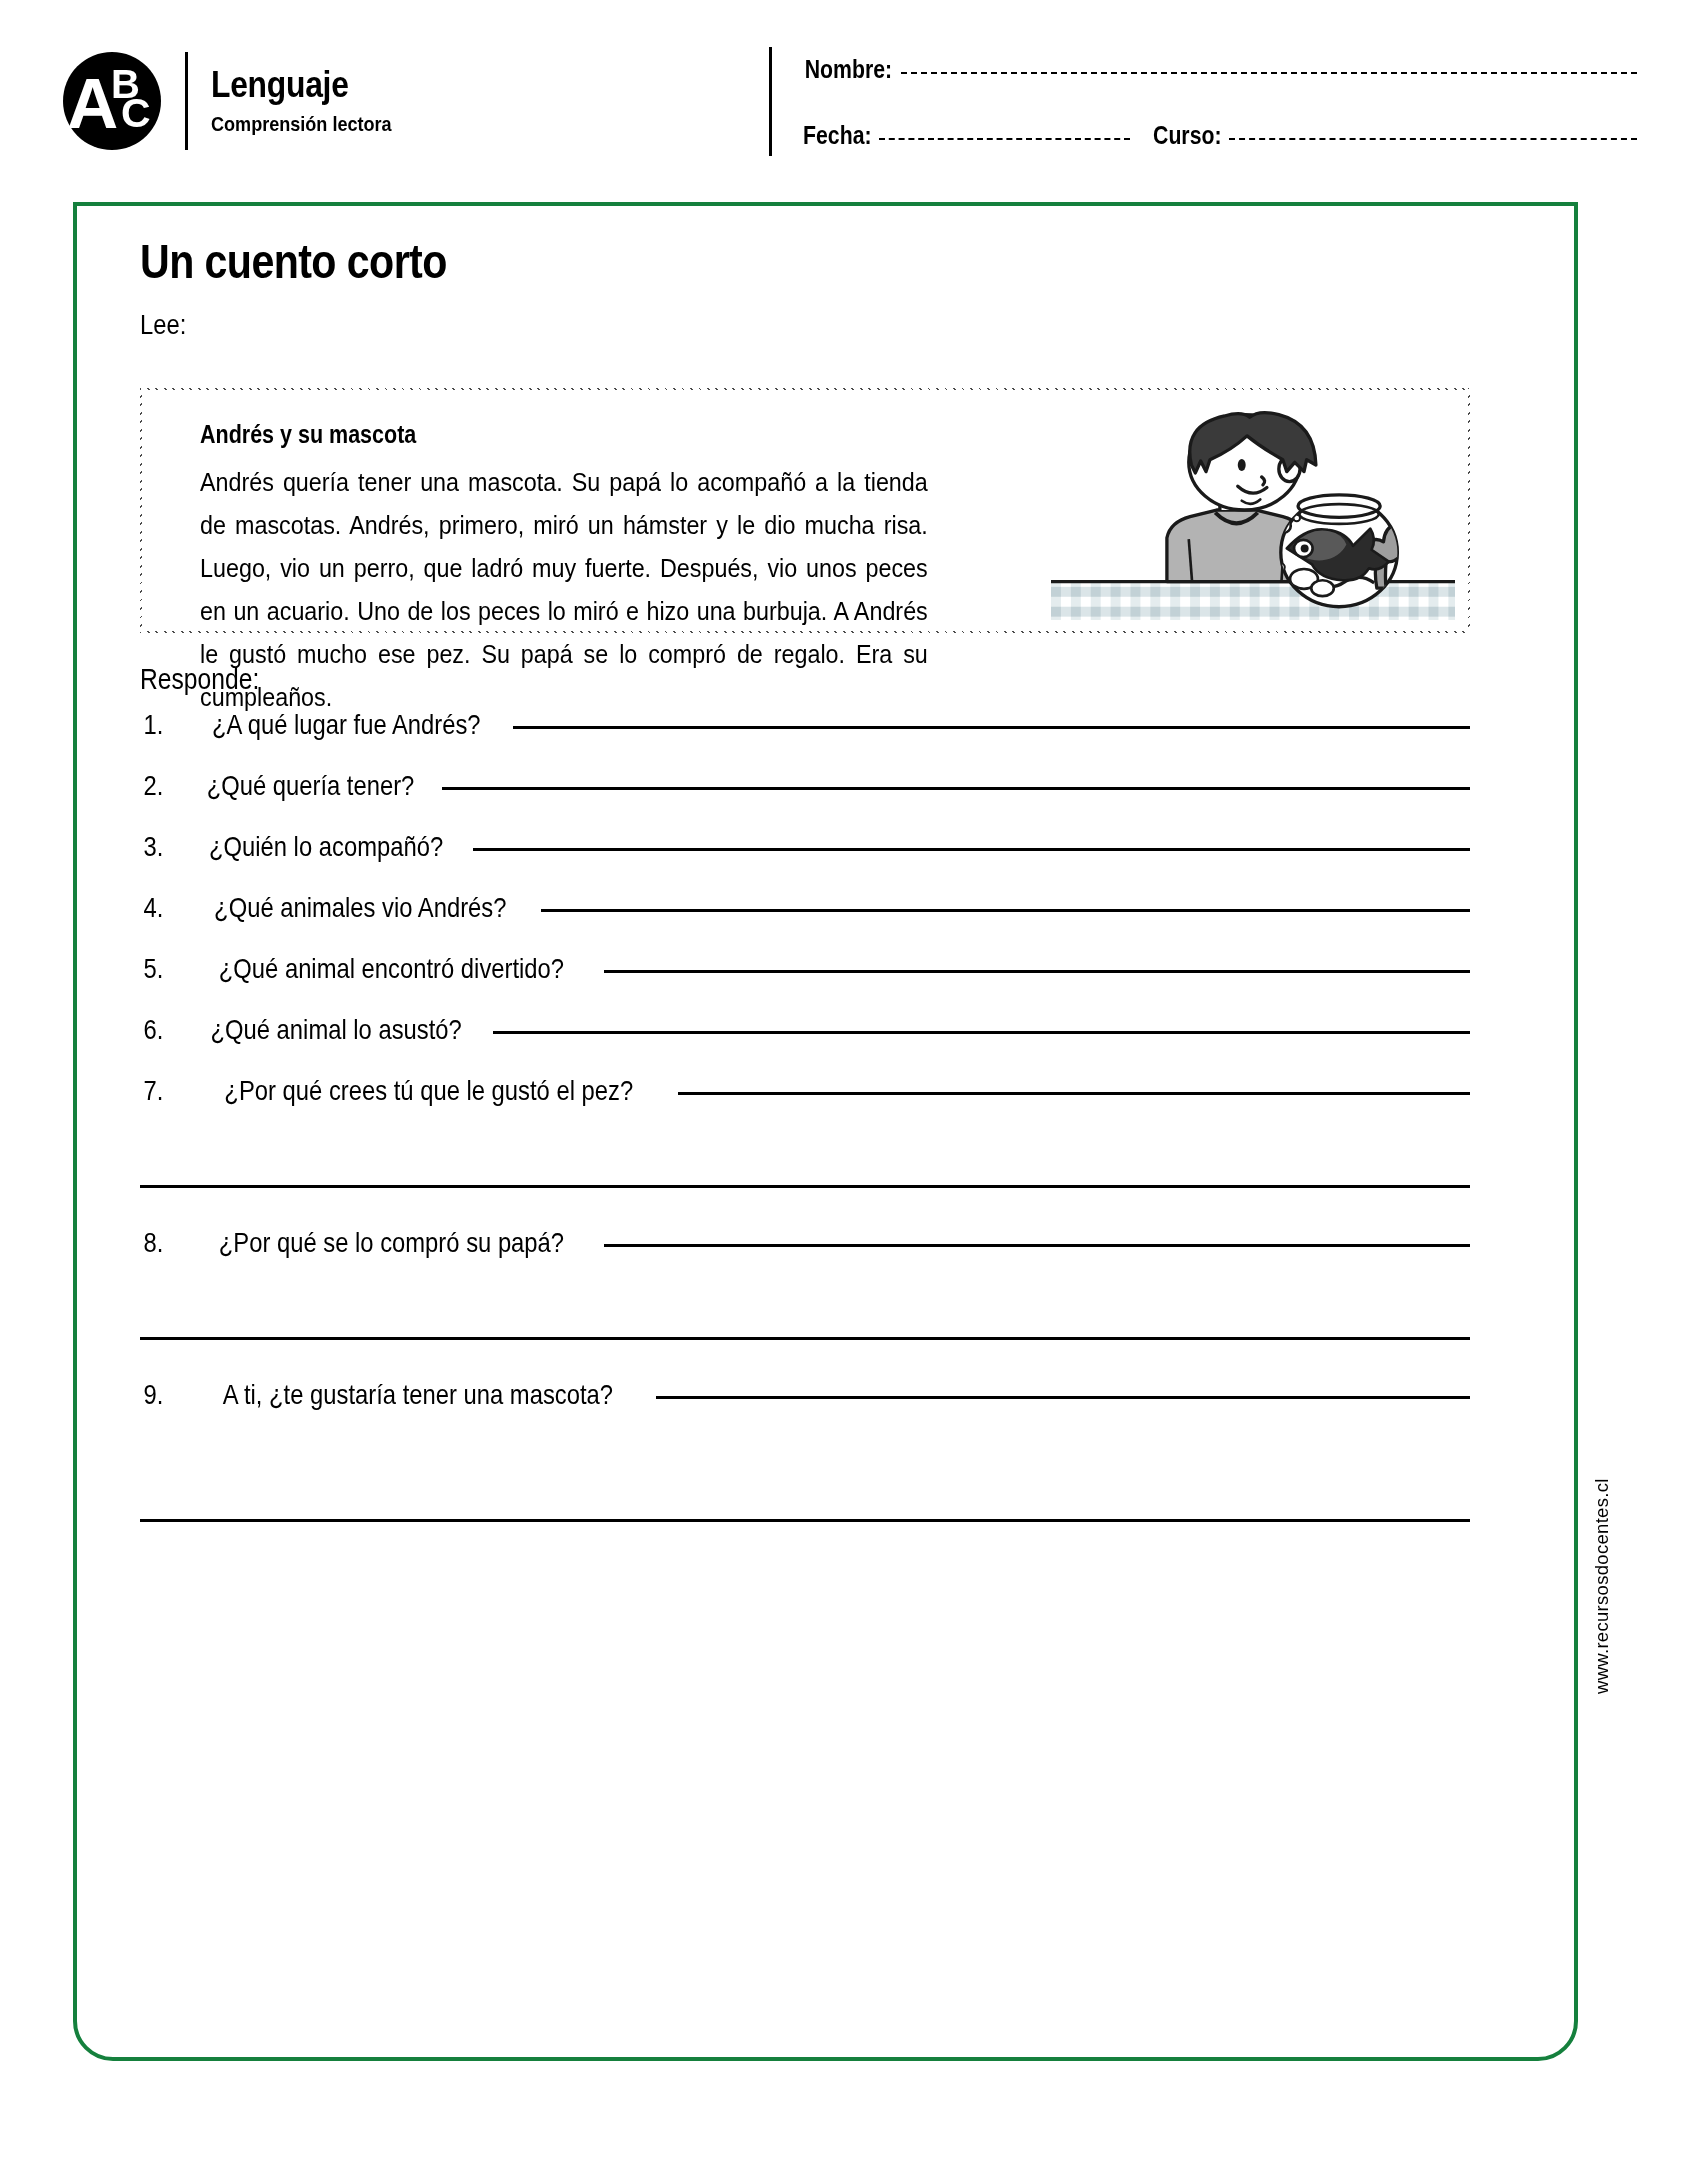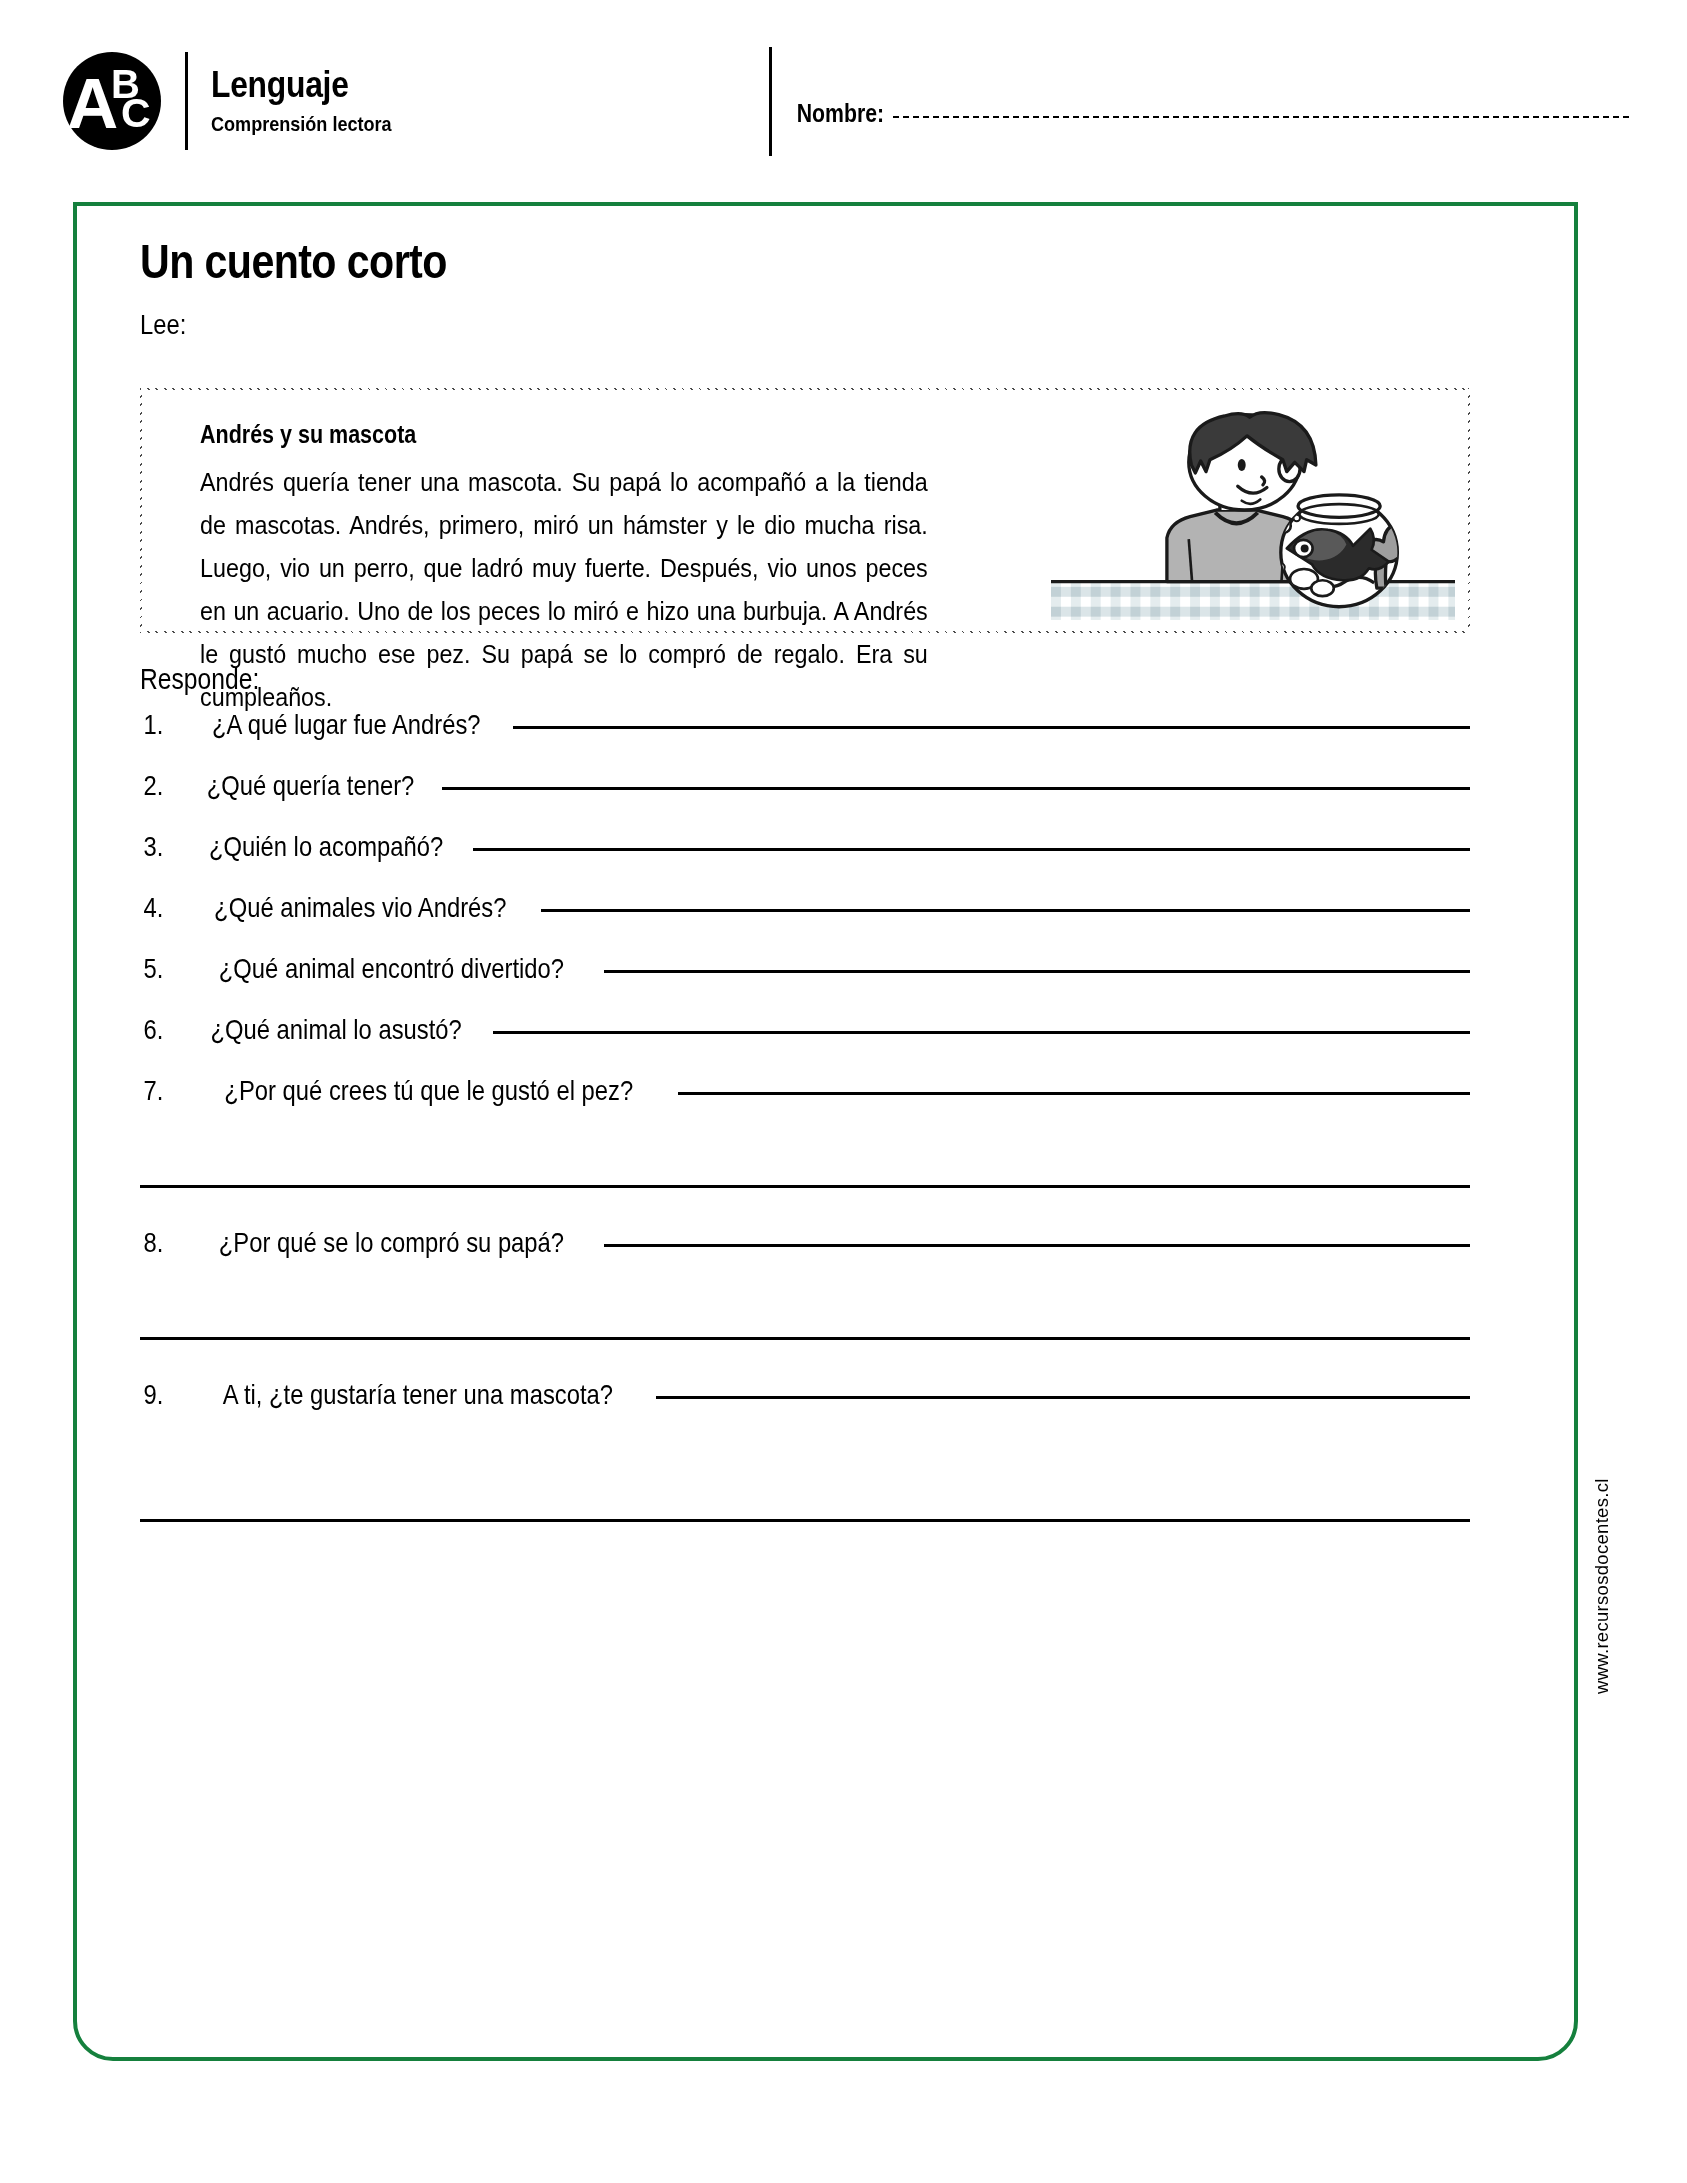--- a/index.html
+++ b/index.html
@@ -81,25 +81,24 @@
     width: 860px; height: 119px;
   }
   #fields-divider {
     position: absolute;
     left: 0; top: 6.6px;
     width: 3.3px; height: 109px;
     background: #000000;
   }
   .field-row {
     position: absolute;
-    left: 20px;
+    left: 28px;
     display: flex;
     align-items: baseline;
     white-space: nowrap;
-    margin-top: 44px;
   }
   #field-row-nombre { top: 14.6px; width: 840px; }
   #field-row-fecha  { top: 81px; width: 840px; }
   .field-label {
     font-size: 25px;
     font-weight: bold;
     transform: scaleX(0.85);
     transform-origin: left baseline;
     flex: 0 0 auto;
   }
@@ -284,20 +283,26 @@
   </div>
 
   <div id="fields-block">
     <div id="fields-divider"></div>
 
     <div class="field-row" id="field-row-nombre">
       <span class="field-label">Nombre:</span>
       <span class="field-rule"></span>
     </div>
 
+    <div class="field-row" id="field-row-fecha">
+      <span class="field-label">Fecha:</span>
+      <span class="field-rule" id="field-rule-fecha"></span>
+      <span class="field-label-curso">Curso:</span>
+      <span class="field-rule"></span>
+    </div>
   </div>
 </div>
 
 <div id="sheet">
 
   <div id="page-title">Un cuento corto</div>
   <div id="lee-label">Lee:</div>
 
   <div id="story-panel">
 

